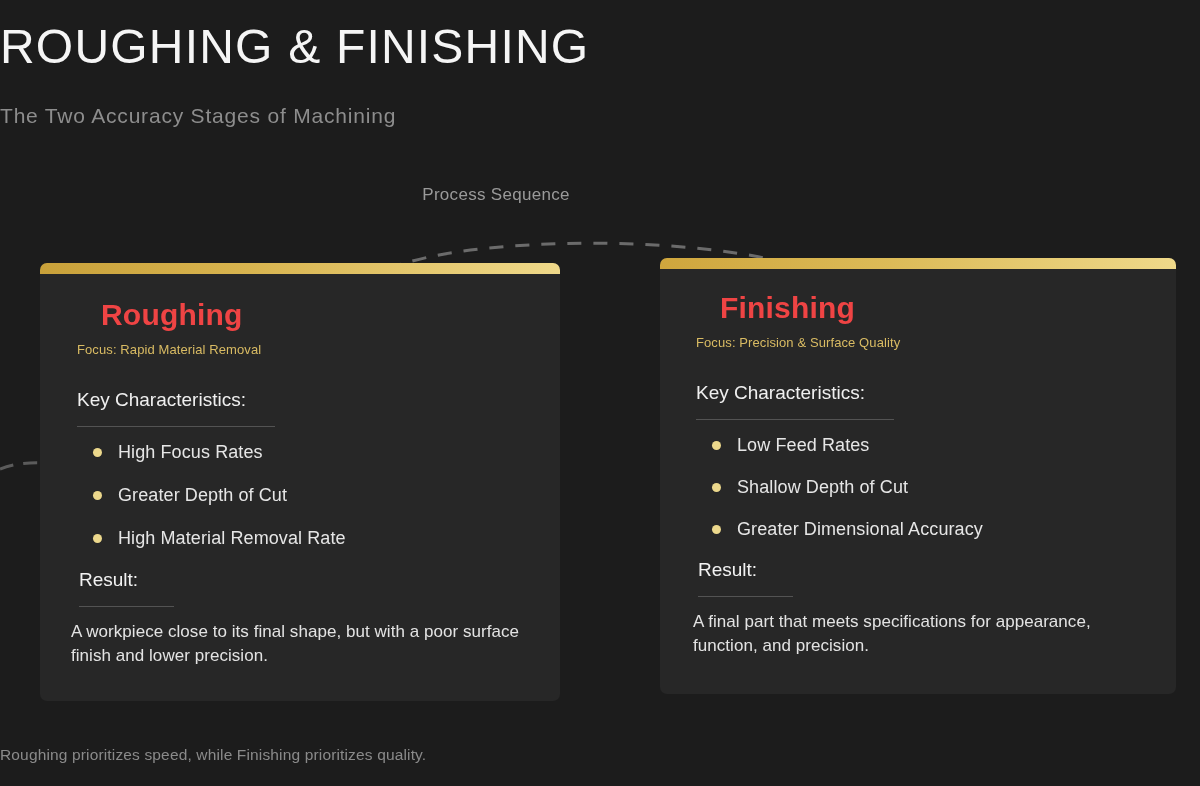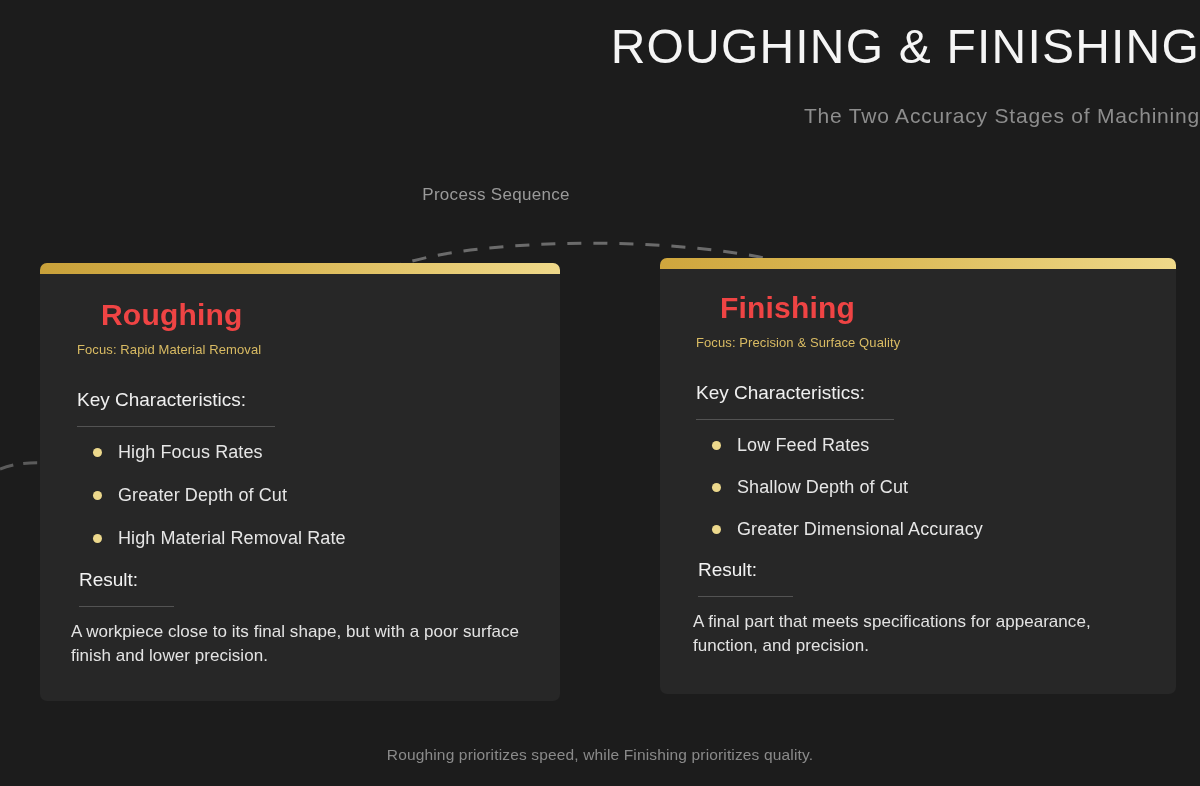--- a/index.html
+++ b/index.html
@@ -22,21 +22,21 @@
     width: 1200px;
     height: 786px;
   }
 
   
   .header {
     position: absolute;
     top: 0;
     left: 0;
     width: 1200px;
-    text-align: right;
+    text-align: left;
   }
 
   .main-title {
     margin-top: 19px;
     font-size: 48px;
     font-weight: 400;
     letter-spacing: 1.2px;
     color: #f5f5f5;
     line-height: 1.18;
   }
@@ -207,21 +207,21 @@
   }
 
   .card.finishing .result-text { margin-left: -5px; }
 
   
   .footer {
     position: absolute;
     bottom: 22px;
     left: 0;
     width: 1200px;
-    text-align: center;
+    text-align: left;
     font-size: 15.5px;
     color: #8a8a8a;
     letter-spacing: 0.15px;
   }
 </style>
 </head>
 <body>
 
 <div class="slide">
 

